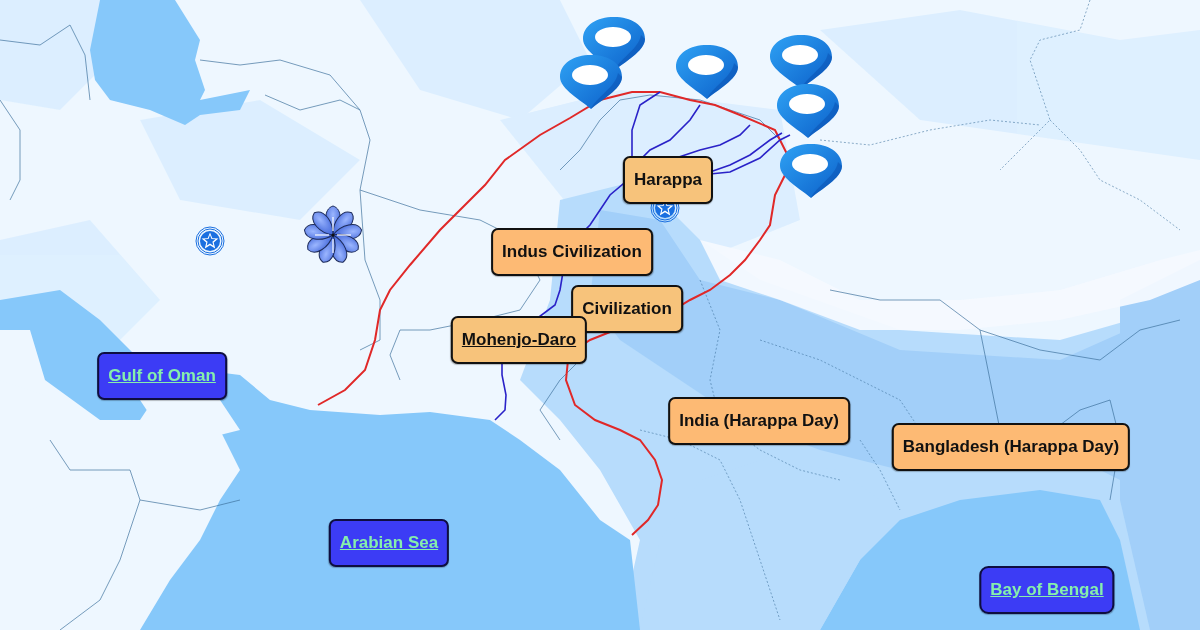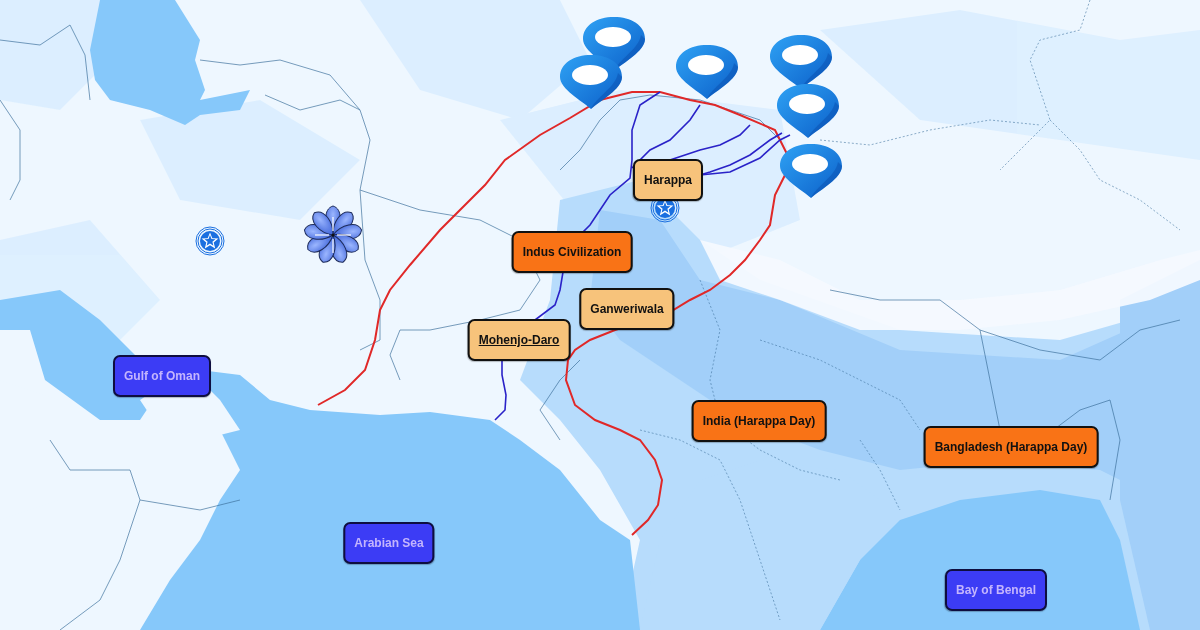--- a/index.html
+++ b/index.html
@@ -2,26 +2,26 @@
 <html><head>
 <meta charset="utf-8">
 <style>
   html, body { margin:0; padding:0; }
   body { width:1200px; height:630px; overflow:hidden; font-family:"Liberation Sans", sans-serif; }
   #map { position:relative; width:1200px; height:630px; overflow:hidden; background:#eef7ff; }
   #basemap { position:absolute; left:0; top:0; width:1200px; height:630px; }
   .label {
     position:absolute; transform:translate(-50%,-50%);
     border:2px solid #111; border-radius:7px; padding:12px 9px;
-    font-size:12px; font-weight:bold; color:#111; white-space:nowrap;
+    font-size:17px; font-weight:bold; color:#111; white-space:nowrap;
     box-shadow: 0 1px 1px rgba(0,0,0,0.25); cursor:pointer;
   }
   .label.site { background:#f7c37b; }
-  .label.region { background:#f97316; }
-  .label.water { background:#3c3cf5; color:#c4b5fd; border-color:#0e0e40; }
+  .label.region { background:#fdba74; }
+  .label.water { background:#3c3cf5; color:#86efac; border-color:#0e0e40;text-decoration:underline; }
   .pin { position:absolute; width:70px; height:58px; transform:translate(-50%,-50%); cursor:pointer; }
   .star-marker { position:absolute; width:30px; height:30px; transform:translate(-50%,-50%); cursor:pointer; }
   .flower { position:absolute; width:66px; height:66px; transform:translate(-50%,-50%); cursor:pointer; }
 </style>
 </head>
 <body>
 
 <div id="map">
   <svg id="basemap" viewBox="0 0 1200 630" xmlns="http://www.w3.org/2000/svg">
 
@@ -198,23 +198,23 @@
       </g>
       <g stroke="#ffffff" stroke-width="1.4" opacity="0.85">
         <line x1="0" y1="-4" x2="0" y2="-18"></line>
         <line x1="0" y1="4" x2="0" y2="18"></line>
         <line x1="-4" y1="0" x2="-18" y2="0"></line>
         <line x1="4" y1="0" x2="18" y2="0"></line>
       </g>
       <circle cx="0" cy="0" r="1.5" fill="#111"></circle>
     </svg>
     <div class="label site" style="left:668px; top:180px;">Harappa</div>
-  <div class="label site" style="left:627px; top:309px;">Ganweriwala</div>
+  <div class="label site" style="left:627px; top:309px;">Civilization</div>
   <div class="label site" style="left:519px; top:340px;text-decoration:underline;">Mohenjo-Daro</div>
 
   <div class="label region" style="left:572px; top:252px;">Indus Civilization</div>
   <div class="label region" style="left:759px; top:421px;">India (Harappa Day)</div>
   <div class="label region" style="left:1011px; top:447px;">Bangladesh (Harappa Day)</div>
 
   <div class="label water" style="left:162px; top:376px;">Gulf of Oman</div>
   <div class="label water" style="left:389px; top:543px;">Arabian Sea</div>
-  <div class="label water" style="left:996px; top:590px;">Bay of Bengal</div>
+  <div class="label water" style="left:1047px; top:590px;border-radius:9px;">Bay of Bengal</div>
 </div>
 
 </body></html>

